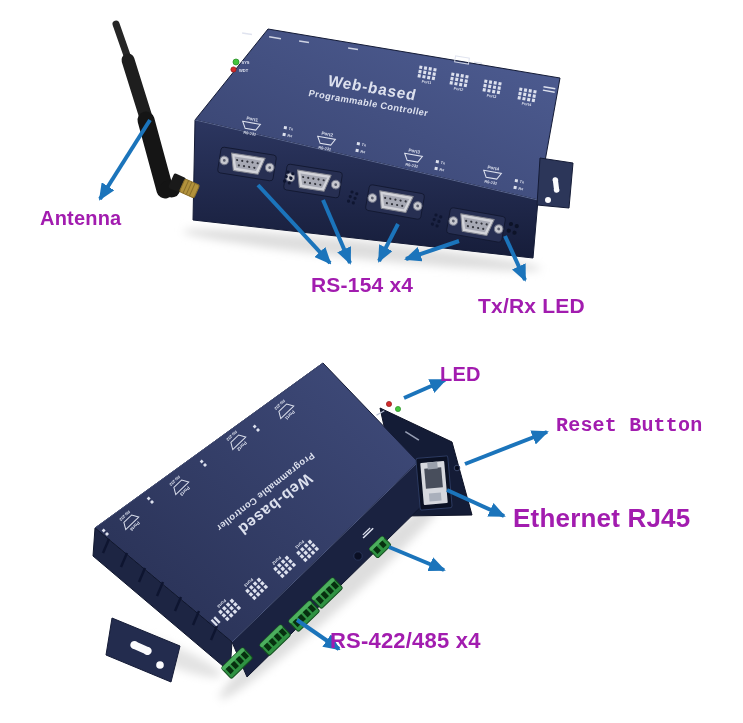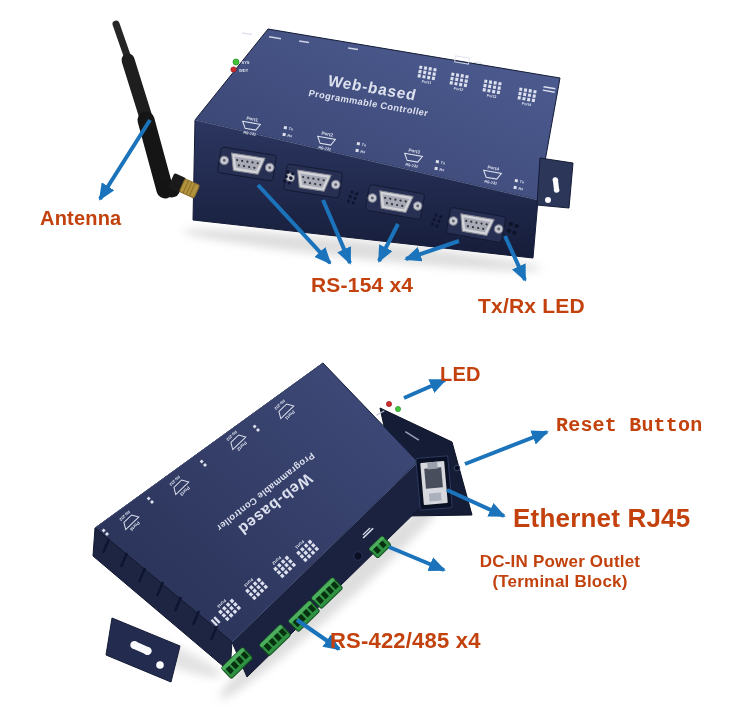--- a/index.html
+++ b/index.html
@@ -1,19 +1,19 @@
 <!DOCTYPE html>
 <html><head>
 <meta charset="utf-8">
 <style>
   html,body{margin:0;padding:0;background:#ffffff;}
   .stage{position:relative;width:743px;height:723px;background:#ffffff;overflow:hidden;
          font-family:"Liberation Sans",sans-serif;}
   .stage svg{position:absolute;left:0;top:0;}
-  .label{position:absolute;font-weight:bold;color:#c2410c;white-space:nowrap;letter-spacing:.2px;}
+  .label{position:absolute;font-weight:bold;color:#a21caf;white-space:nowrap;letter-spacing:.2px;}
   .lbl-antenna{left:40px;top:207px;font-size:20px;}
   .lbl-rs232{left:311px;top:273px;font-size:21px;}
   .lbl-txrx{left:478px;top:294px;font-size:21px;text-align:center;}
   .lbl-led{left:440px;top:363px;font-size:20px;}
   .lbl-reset{left:556px;top:414px;font-size:20px;font-family:Liberation Mono, monospace;}
   .lbl-ethernet{left:513px;top:503px;font-size:26px;}
   .lbl-dcin{left:438px;top:552px;width:244px;text-align:center;font-size:17px;line-height:20px;}
   .lbl-rs422{left:330px;top:628px;font-size:22px;}
   svg text{font-family:"Liberation Sans",sans-serif;font-weight:bold;fill:#dde1ee;}
 </style>
@@ -419,19 +419,15 @@
     <line x1="297" y1="620" x2="339" y2="649" marker-end="url(#ah)"></line>
   </g>
 </svg>
 
 <div class="label lbl-antenna">Antenna</div>
 <div class="label lbl-rs232">RS-154 x4</div>
 <div class="label lbl-txrx">Tx/Rx LED</div>
 <div class="label lbl-led">LED</div>
 <div class="label lbl-reset">Reset Button</div>
 <div class="label lbl-ethernet">Ethernet RJ45</div>
-<div class="label lbl-dcin">
-  <div>DC-IN Power Outlet</div>
-  <div>(Terminal Block)</div>
+<div class="label lbl-rs422">RS-422/485 x4</div>
+
 </div>
-<div class="label lbl-rs422">RS-422/485 x4</div>
-
-</div>
 
 </body></html>

